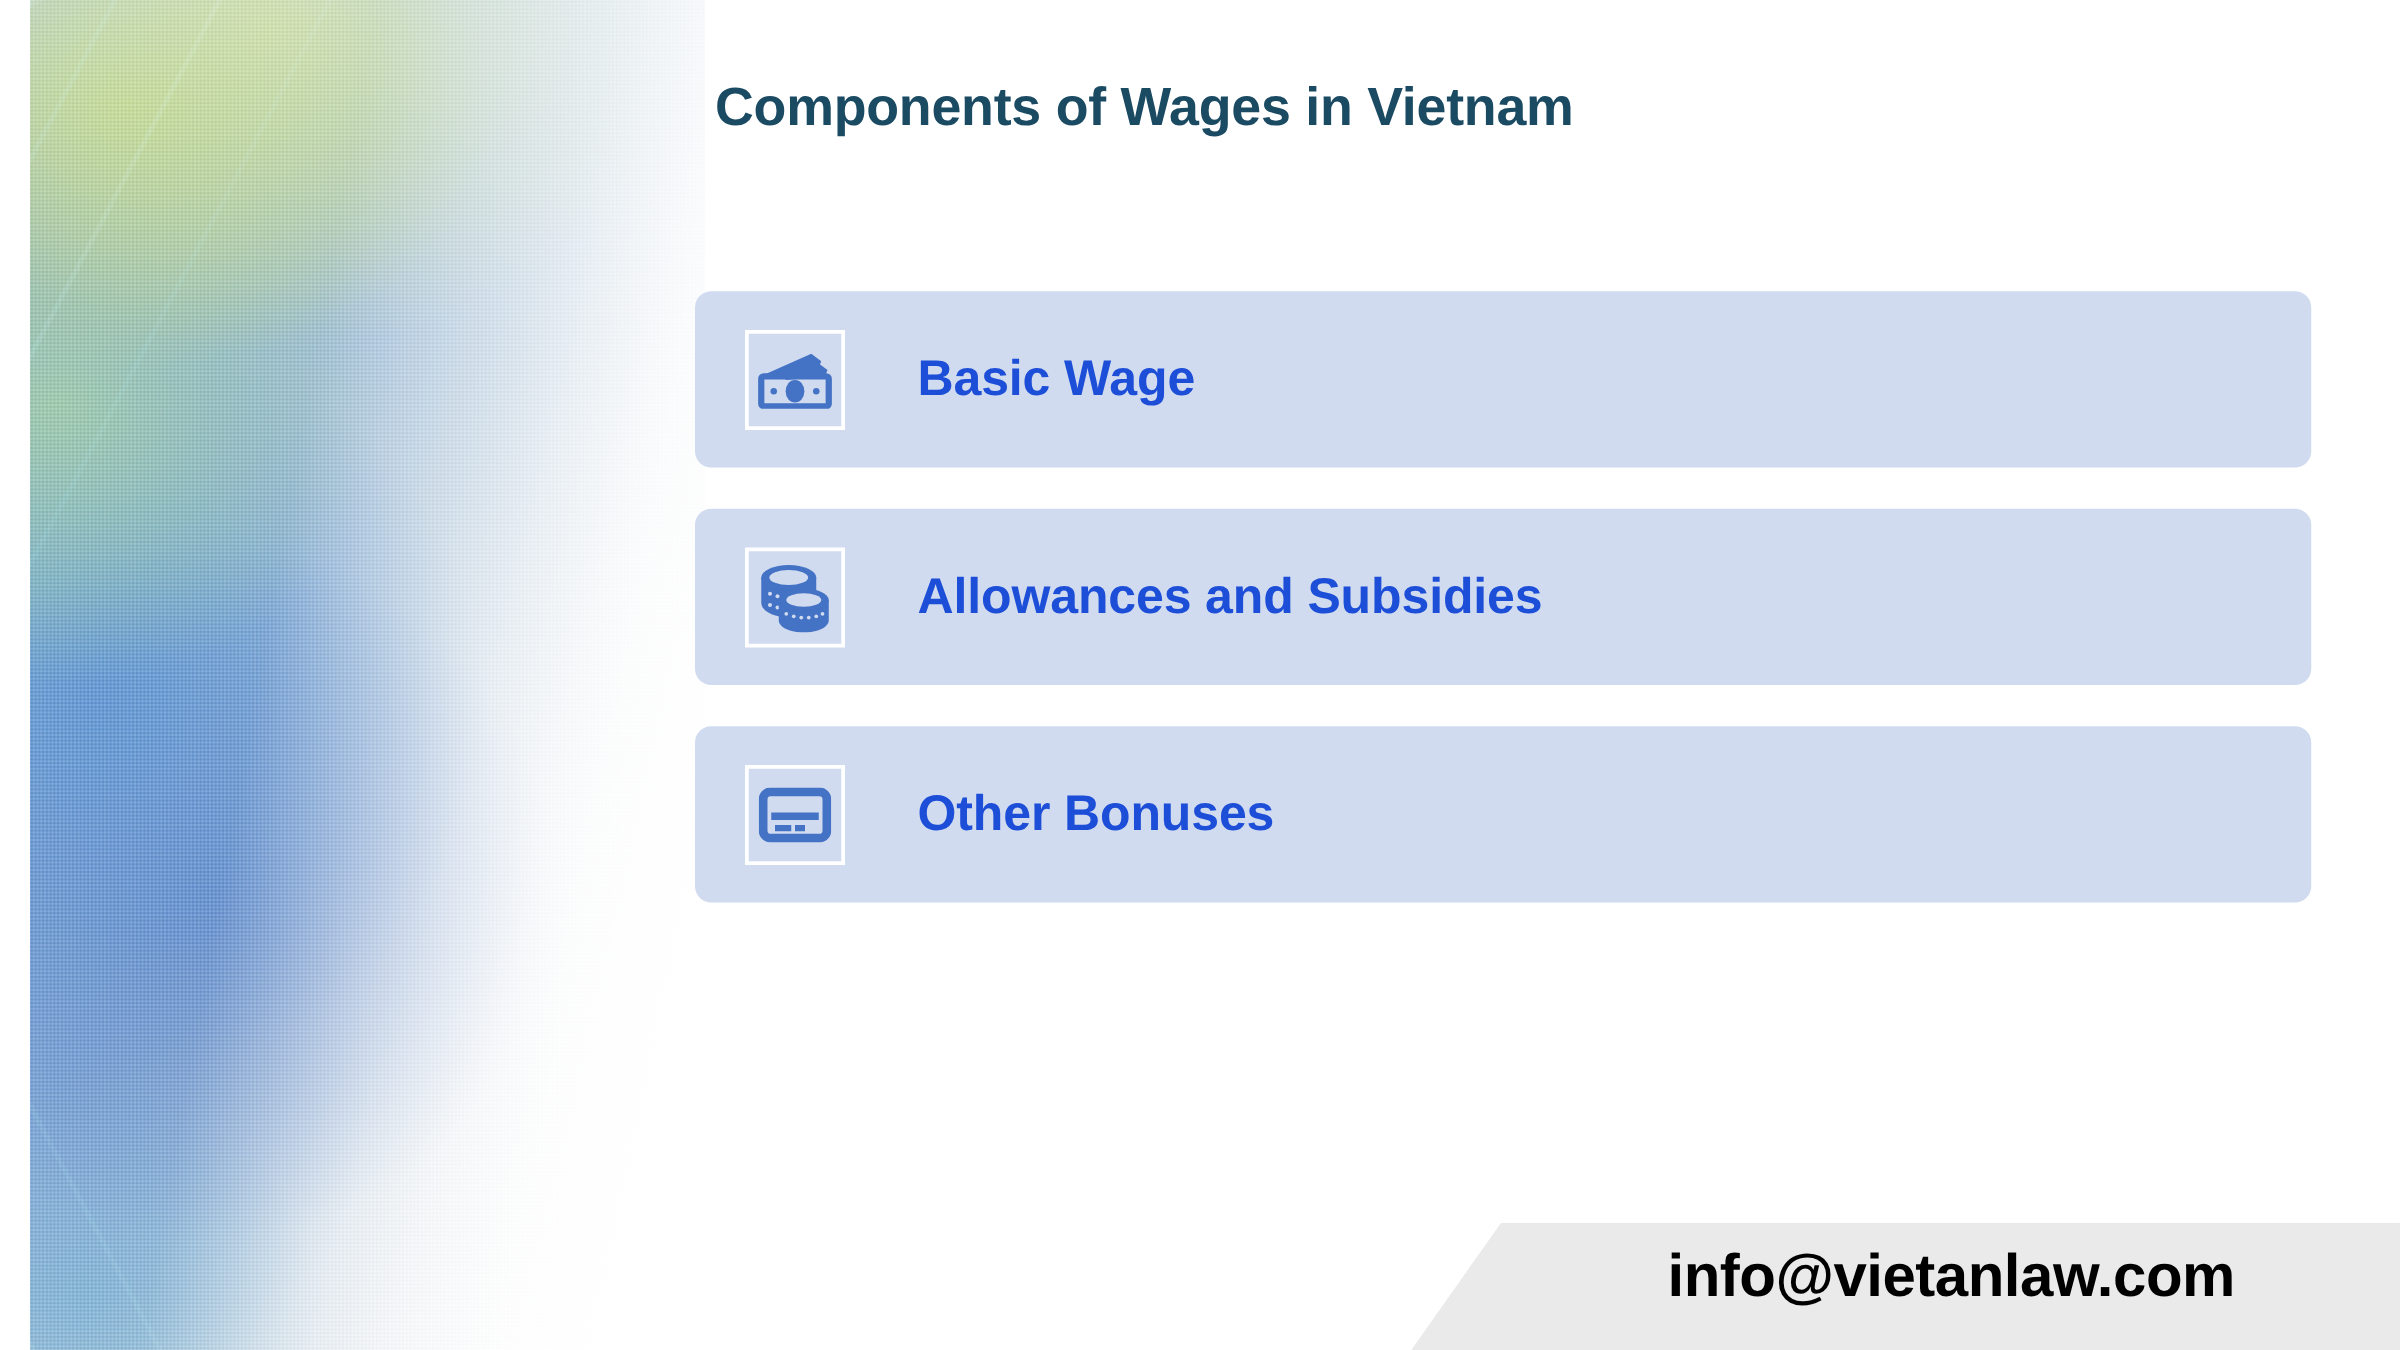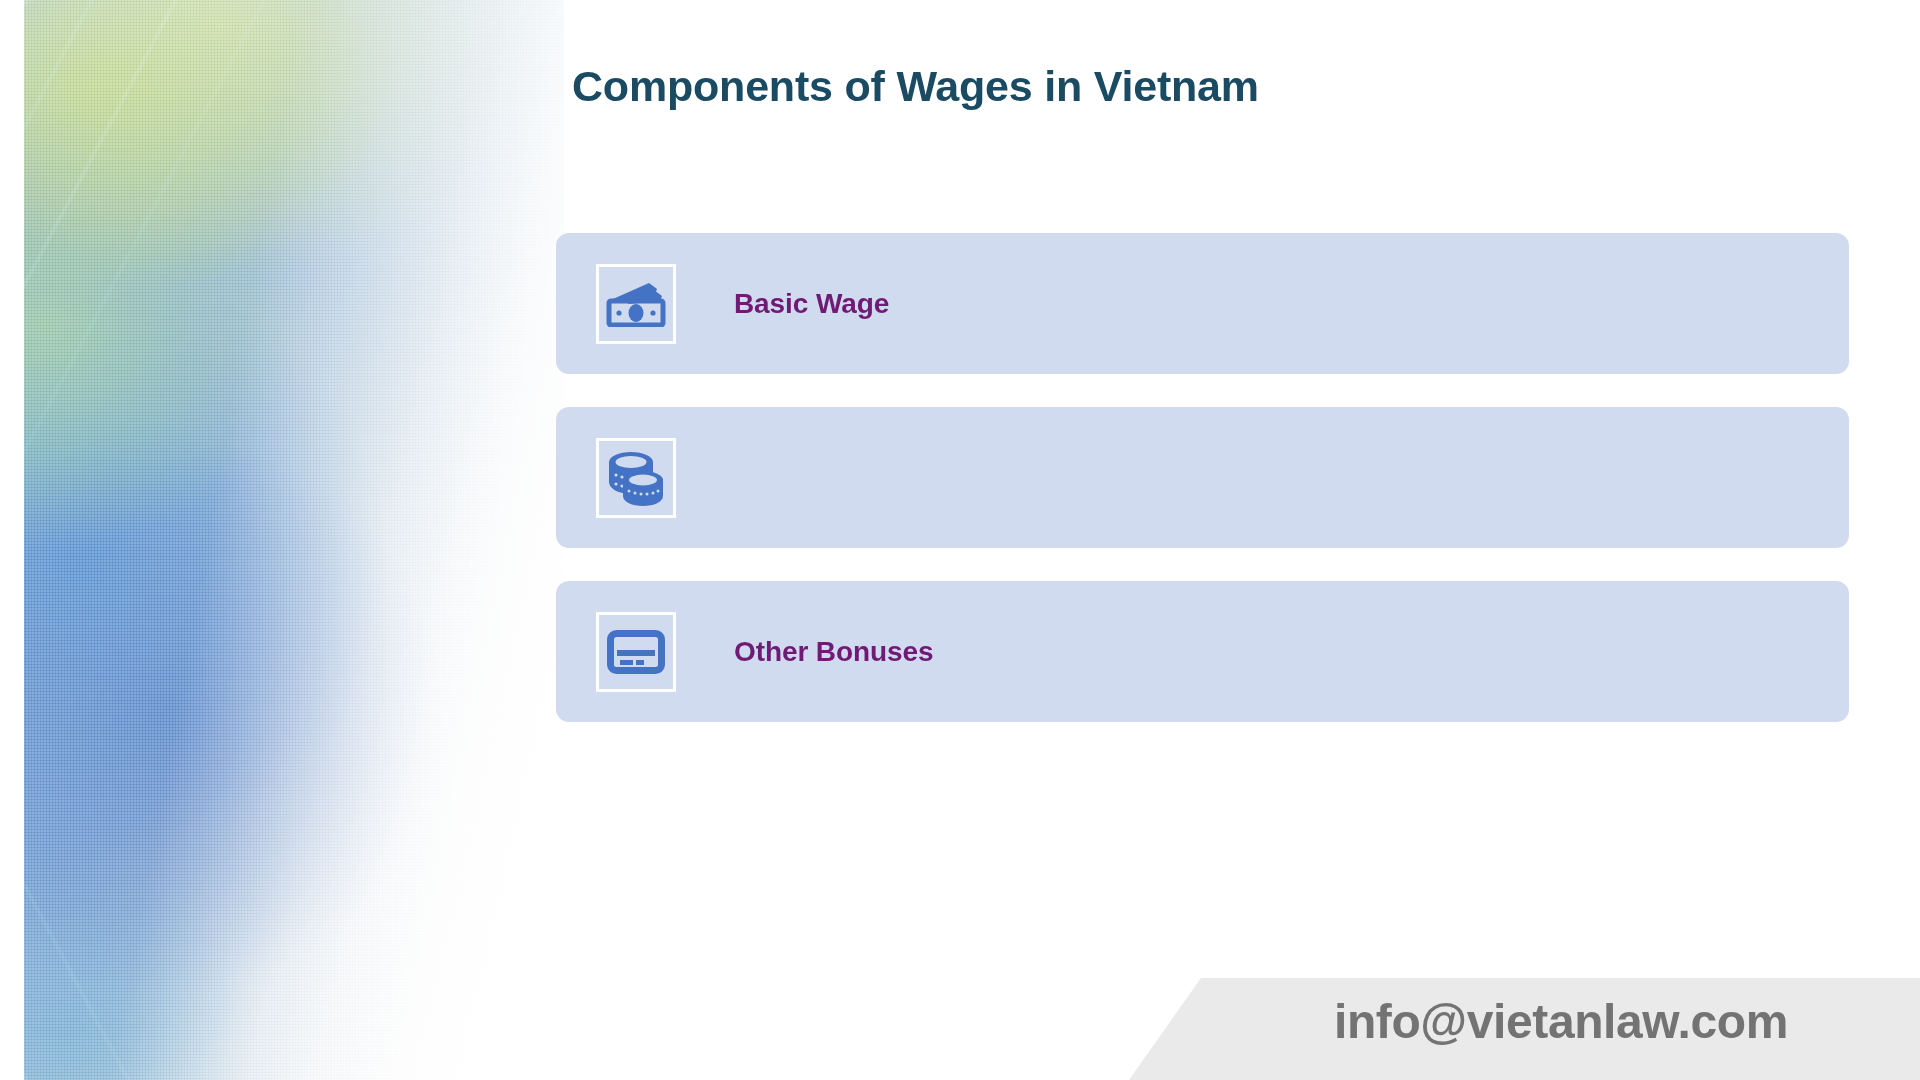--- a/index.html
+++ b/index.html
@@ -110,41 +110,41 @@
     border:3px solid #ffffff;
     display:flex;
     align-items:center;
     justify-content:center;
     flex:0 0 auto;
   }
   .icon-frame svg { display:block; }
 
   .row-label {
     margin-left:58px;
-    font-size:28px;
+    font-size:40px;
     font-weight:bold;
-    color:#701a75;
+    color:#1d4ed8;
     letter-spacing:-0.1px;
     white-space:nowrap;
   }
 
   
   .footer-bar {
     position:absolute;
     left:1105px; top:978px;
     width:815px; height:102px;
     background:#eaeaea;
     clip-path:polygon(72px 0, 100% 0, 100% 100%, 0 100%);
   }
   .footer-email {
     position:absolute;
     left:1310px; top:994px;
     font-size:48px;
     font-weight:bold;
-    color:#737373;
+    color:#000000;
     letter-spacing:-0.4px;
     white-space:nowrap;
   }
 </style>
 </head>
 <body>
 
 <div id="slide">
 
   <div class="left-art">
@@ -202,20 +202,21 @@
           <g fill="#d0dbf0">
             <circle cx="24" cy="41" r="1.5"></circle>
               <circle cx="30" cy="43" r="1.5"></circle>
             <circle cx="36" cy="44" r="1.5"></circle>
               <circle cx="42" cy="44" r="1.5"></circle>
             <circle cx="48" cy="43" r="1.5"></circle>
               <circle cx="53" cy="41" r="1.5"></circle>
           </g>
         </svg>
       </div>
+      <div class="row-label">Allowances and Subsidies</div>
     </div>
 
 
     <div class="row">
       <div class="icon-frame">
         <svg width="58" height="44" viewBox="0 0 58 44" fill="none">
           <rect x="3.5" y="3.5" width="51" height="37" rx="6" fill="none" stroke="#4472c4" stroke-width="7"></rect>
           <rect x="10" y="20" width="38" height="6" fill="#4472c4"></rect>
           <rect x="13" y="30" width="13" height="5" fill="#4472c4"></rect>
           <rect x="29" y="30" width="8" height="5" fill="#4472c4"></rect>

